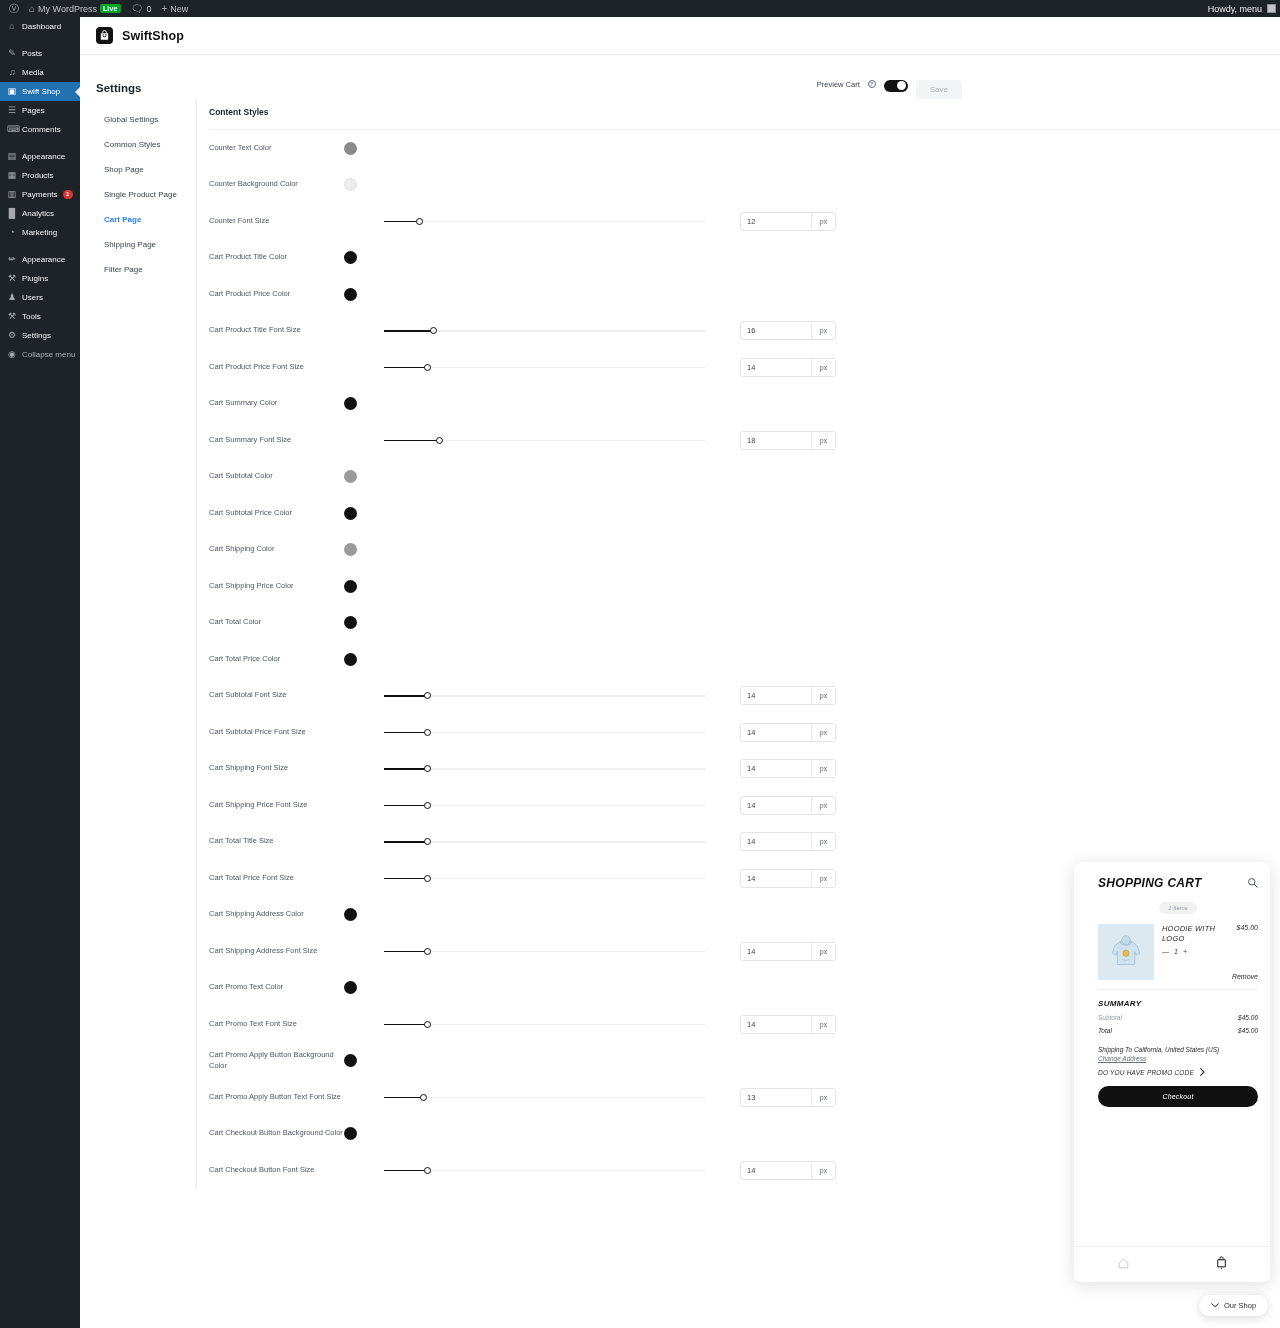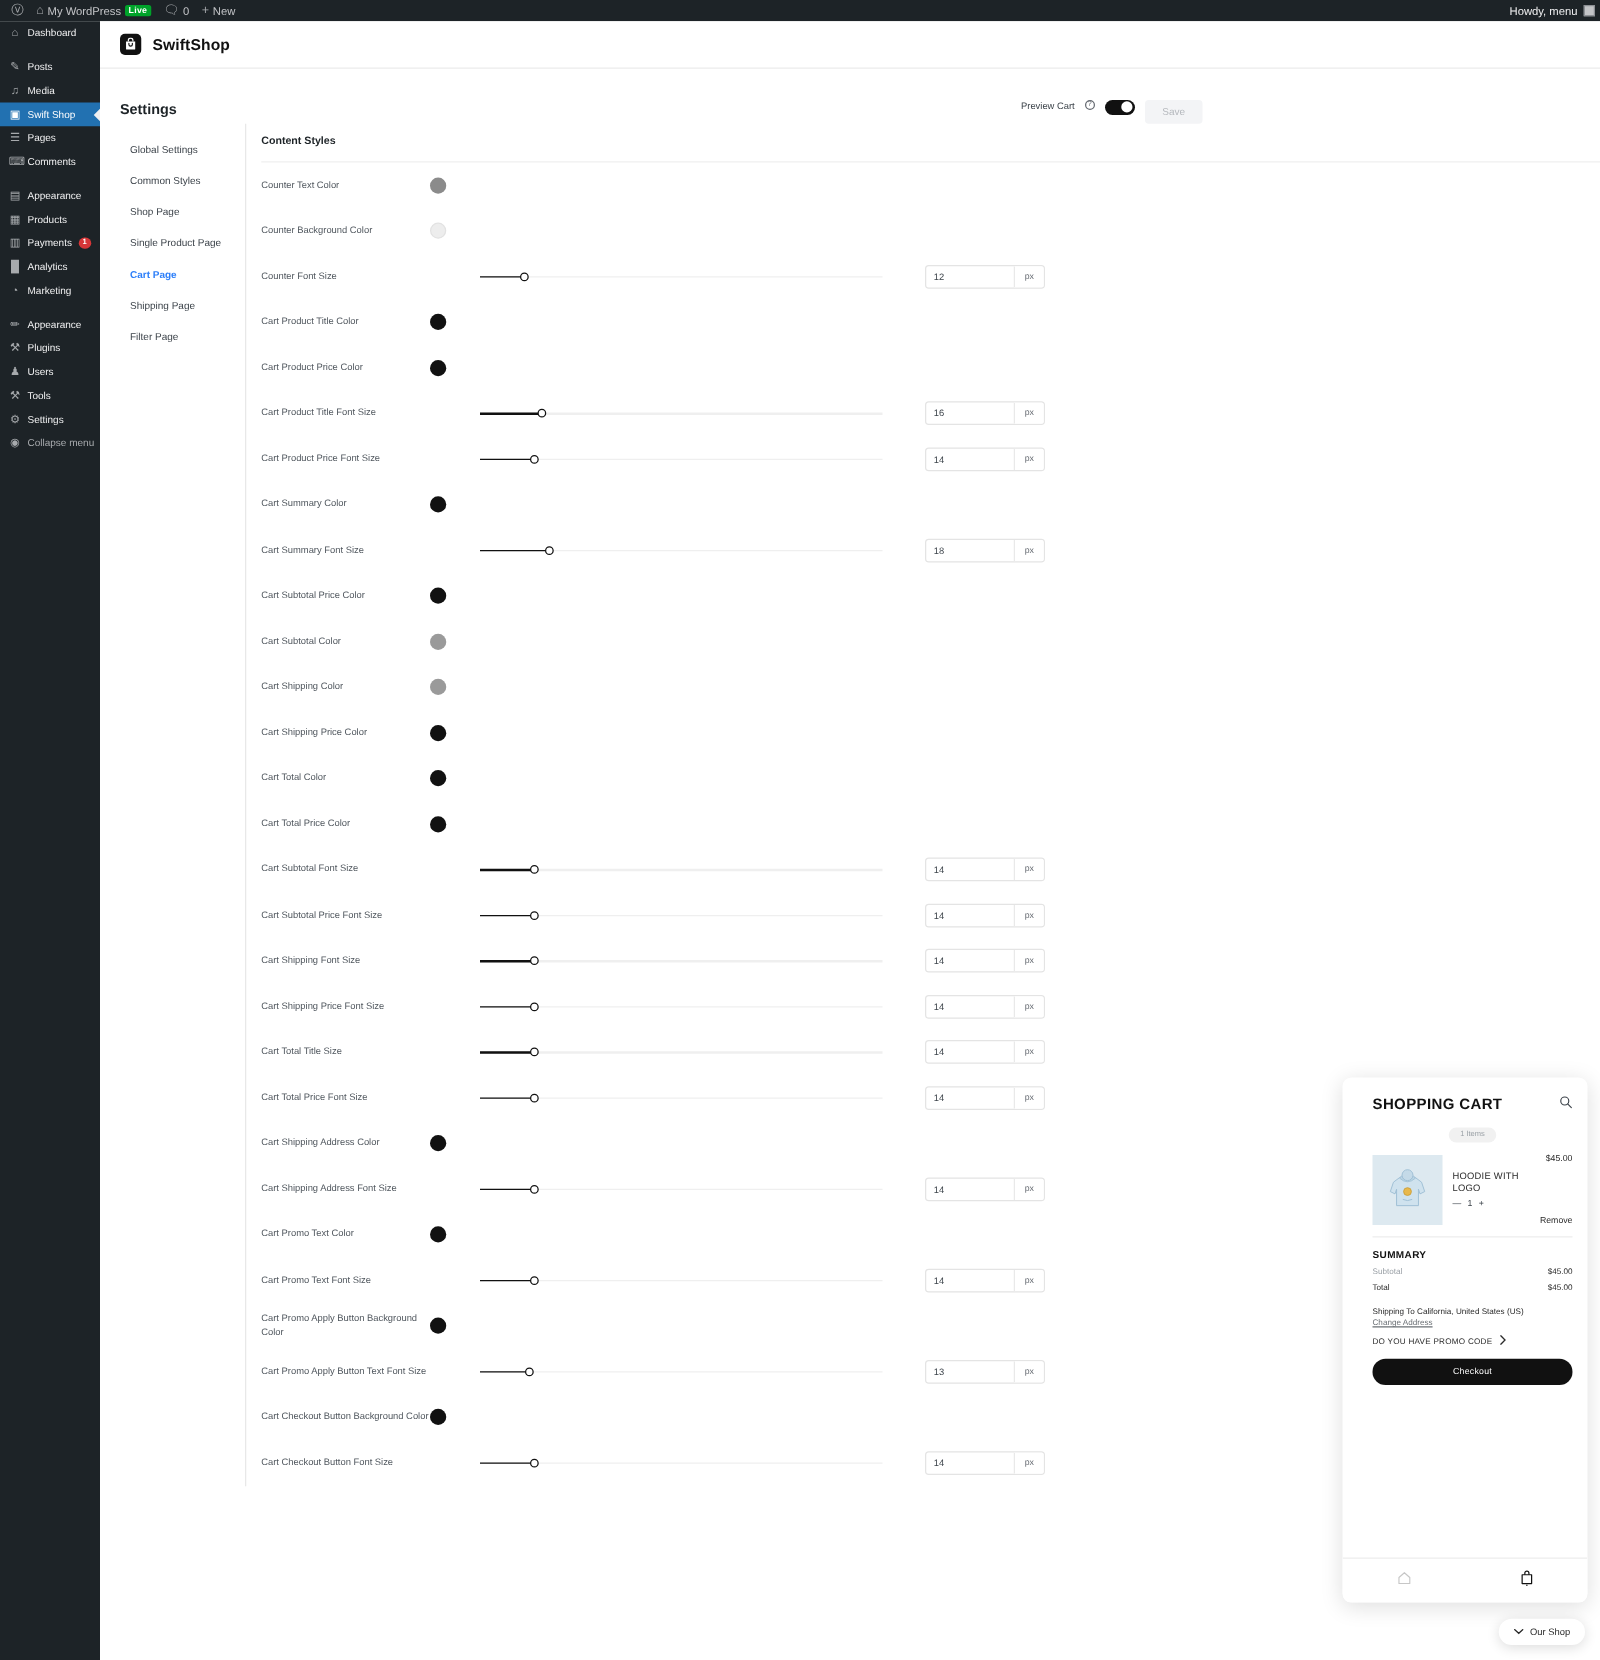--- a/index.html
+++ b/index.html
@@ -159,37 +159,37 @@
   }
 
   
   #cart-preview {
     position: absolute; left: 1074px; top: 862px;
     width: 196px; height: 420px;
     background: #fff; border-radius: 7px;
     box-shadow: 0 3px 18px rgba(0,0,0,.13);
     overflow: hidden; display: flex; flex-direction: column;
   }
-  .cart-body { padding: 12px 12px 0 24px; flex: 1; }
+  .cart-body { padding: 12px 12px 0 24px; flex: 1; font-style: italic; }
   .cart-head { display: flex; align-items: center; }
   .cart-title { font-size: 12px; font-weight: bold; color: #111; letter-spacing: .3px; }
   .cart-search { margin-left: auto; }
   .items-pill-wrap { display: flex; justify-content: center; margin-top: 10px; }
   .items-pill {
     background: #f1f1f1; color: #9aa0a6; font-size: 6px;
     border-radius: 9px; padding: 3px 9px;
   }
   .cart-product { display: flex; margin-top: 10px; gap: 8px; }
   .prod-img {
     width: 56px; height: 56px; background: #dde9f0; flex: none;
     display: flex; align-items: center; justify-content: center;
   }
   .prod-info { flex: 1; display: flex; flex-direction: column; }
   .prod-top { display: flex; }
-  .prod-name { font-size: 7.5px; color: #2a2a2a; line-height: 1.35; flex: 1; letter-spacing: .2px; margin-top: 12px; }
+  .prod-name { font-size: 7.5px; color: #2a2a2a; line-height: 1.35; flex: 1; letter-spacing: .2px; }
   .prod-price { font-size: 7px; color: #2a2a2a; white-space: nowrap; }
   .qty { display: flex; align-items: center; gap: 5px; font-size: 7px; color: #3c434a; margin-top: 4px; }
   .qty span { cursor: default; }
   .remove {
     font-size: 7px; color: #2a2a2a; text-align: right; margin-top: auto;
   }
   .cart-hr { border-top: 1px solid #ededed; margin-top: 9px; }
   .summary-title { font-size: 8px; font-weight: bold; color: #111; margin-top: 9px; letter-spacing: .3px; }
   .sum-row { display: flex; margin-top: 6px; font-size: 6.5px; }
   .sum-row .k { color: #9aa0a6; }
@@ -455,30 +455,30 @@
                 <div class="fill" style="width: 17.4%;"></div>
                 <div class="thumb" style="left: calc(17.4% - 4px);"></div>
               </div>
             </div>
             <div class="numbox">
               <span class="val">18</span>
               <span class="unit">px</span>
             </div>
           </div>
           <div class="row">
+            <div class="row-label">Cart Subtotal Color</div>
+            <div class="swatch-cell">
+              <span class="swatch" style="background: rgb(154, 154, 154);"></span>
+            </div>
+            <div class="slider-cell"></div>
+          </div>
+          <div class="row">
             <div class="row-label">Cart Subtotal Price Color</div>
             <div class="swatch-cell">
               <span class="swatch" style="background: rgb(17, 17, 17);"></span>
-            </div>
-            <div class="slider-cell"></div>
-          </div>
-          <div class="row">
-            <div class="row-label">Cart Subtotal Color</div>
-            <div class="swatch-cell">
-              <span class="swatch" style="background: rgb(154, 154, 154);"></span>
             </div>
             <div class="slider-cell"></div>
           </div>
           <div class="row">
             <div class="row-label">Cart Shipping Color</div>
             <div class="swatch-cell">
               <span class="swatch" style="background: rgb(154, 154, 154);"></span>
             </div>
             <div class="slider-cell"></div>
           </div>

